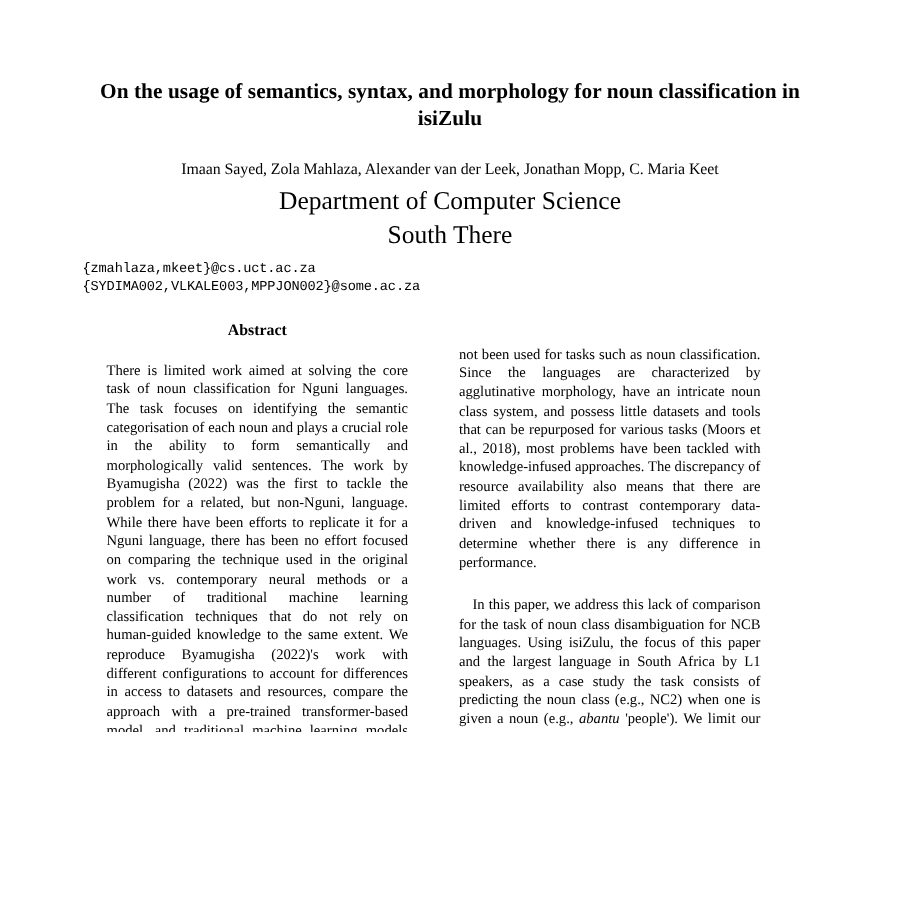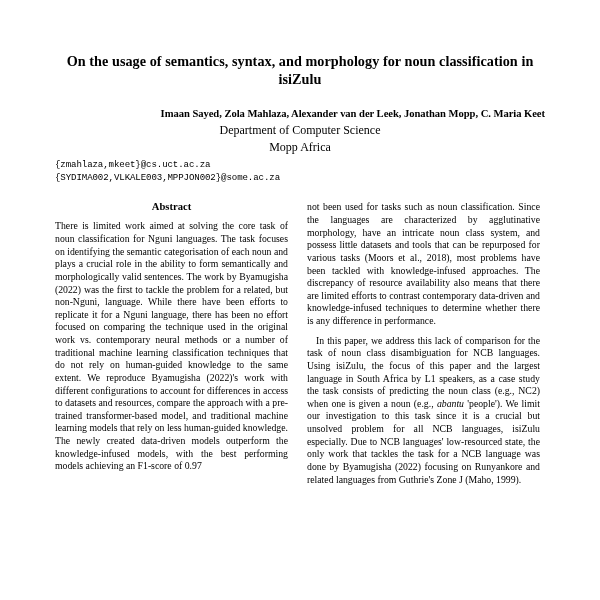--- a/index.html
+++ b/index.html
@@ -30,60 +30,60 @@
     font-size: 14.2px;
     line-height: 1.30;
     font-weight: bold;
     text-align: center;
     letter-spacing: 0.05px;
   }
   .authors {
     margin: 0;
     padding-top: 18px;
     font-size: 10.6px;
-    font-weight: bold;
-    text-align: right;
+    font-weight: normal;
+    text-align: center;
     line-height: 1.3;
     letter-spacing: -0.05px;
   }
   .affiliation {
     margin: 0;
     padding-top: 2px;
-    font-size: 12px;
+    font-size: 17px;
     text-align: center;
     line-height: 1.32;
   }
   .affiliation div {
     padding-top: 0.5px;
   }
   .emails {
     margin: 0;
     padding-top: 4px;
     font-family: "Liberation Mono", "DejaVu Sans Mono", monospace;
     font-size: 9.1px;
     line-height: 1.38;
     letter-spacing: -0.1px;
   }
   .columns {
     display: flex;
     padding-top: 17px;
-    gap: 19px;
+    gap: 2px;
   }
   .col {
     width: 233px;
     flex: 0 0 233px;
   }
   .abstract-head {
     margin: 0 0 8px 0;
     font-size: 10.6px;
     font-weight: bold;
     text-align: center;
   }
   p.body {
-    margin: 0;
+    margin: 16px;
     font-size: 9.75px;
     line-height: 1.295;
     text-align: justify;
     text-justify: inter-word;
     hyphens: manual;
   }
   p.body + p.body {
     text-indent: 9px;
     margin-top: 7px;
     font-family: Liberation Serif, serif;
@@ -94,21 +94,21 @@
 <body>
 
 <div id="page">
 
   <h1 class="title">On the usage of semantics, syntax, and morphology for noun classification in isiZulu</h1>
 
   <div class="authors">Imaan Sayed, Zola Mahlaza, Alexander van der Leek, Jonathan Mopp, C. Maria Keet</div>
 
   <div class="affiliation">
     <div>Department of Computer Science</div>
-    <div>Mopp Africa</div>
+    <div>South There</div>
   </div>
 
   <div class="emails">
     <div>{zmahlaza,mkeet}@cs.uct.ac.za</div>
     <div>{SYDIMA002,VLKALE003,MPPJON002}@some.ac.za</div>
   </div>
 
   <div class="columns">
 
     <div class="col">

